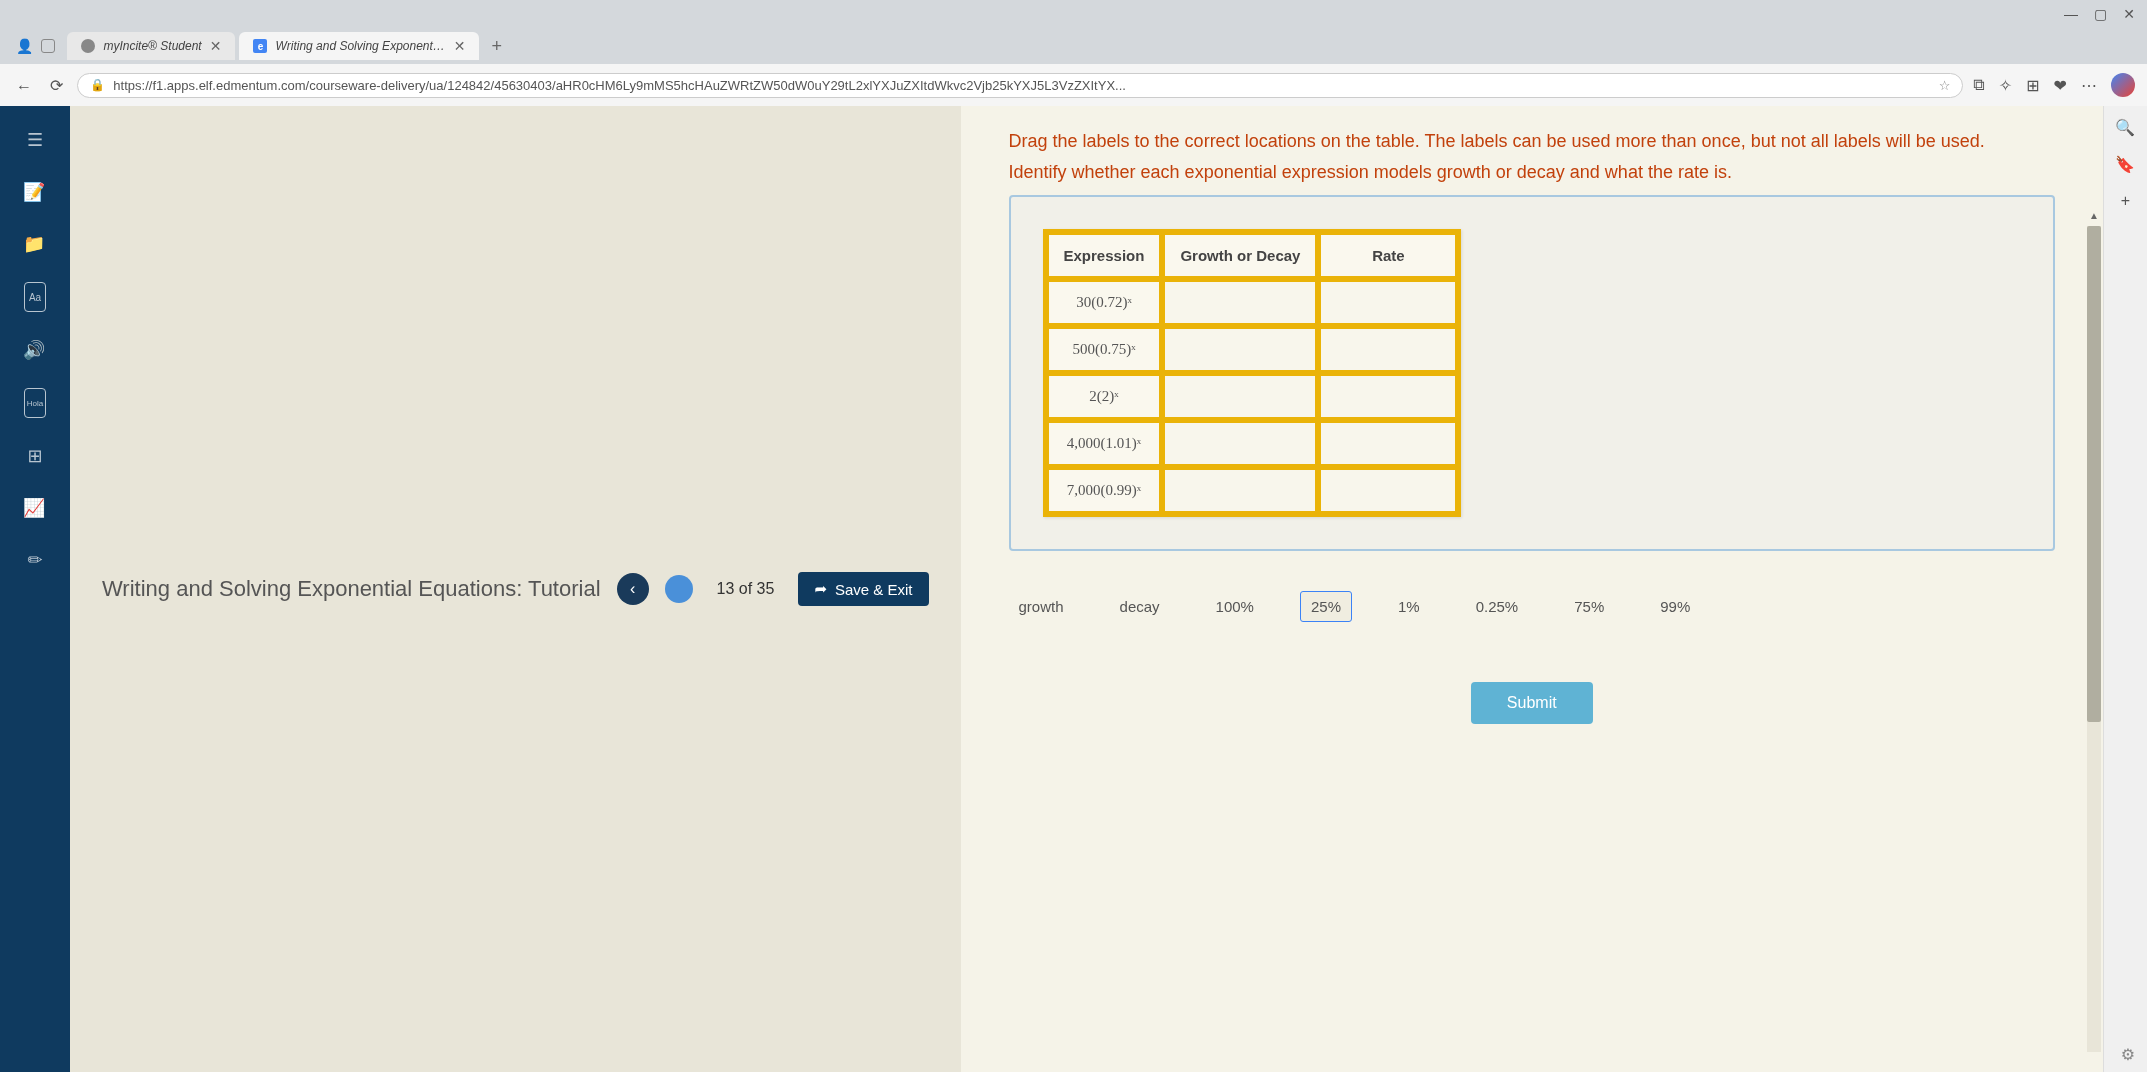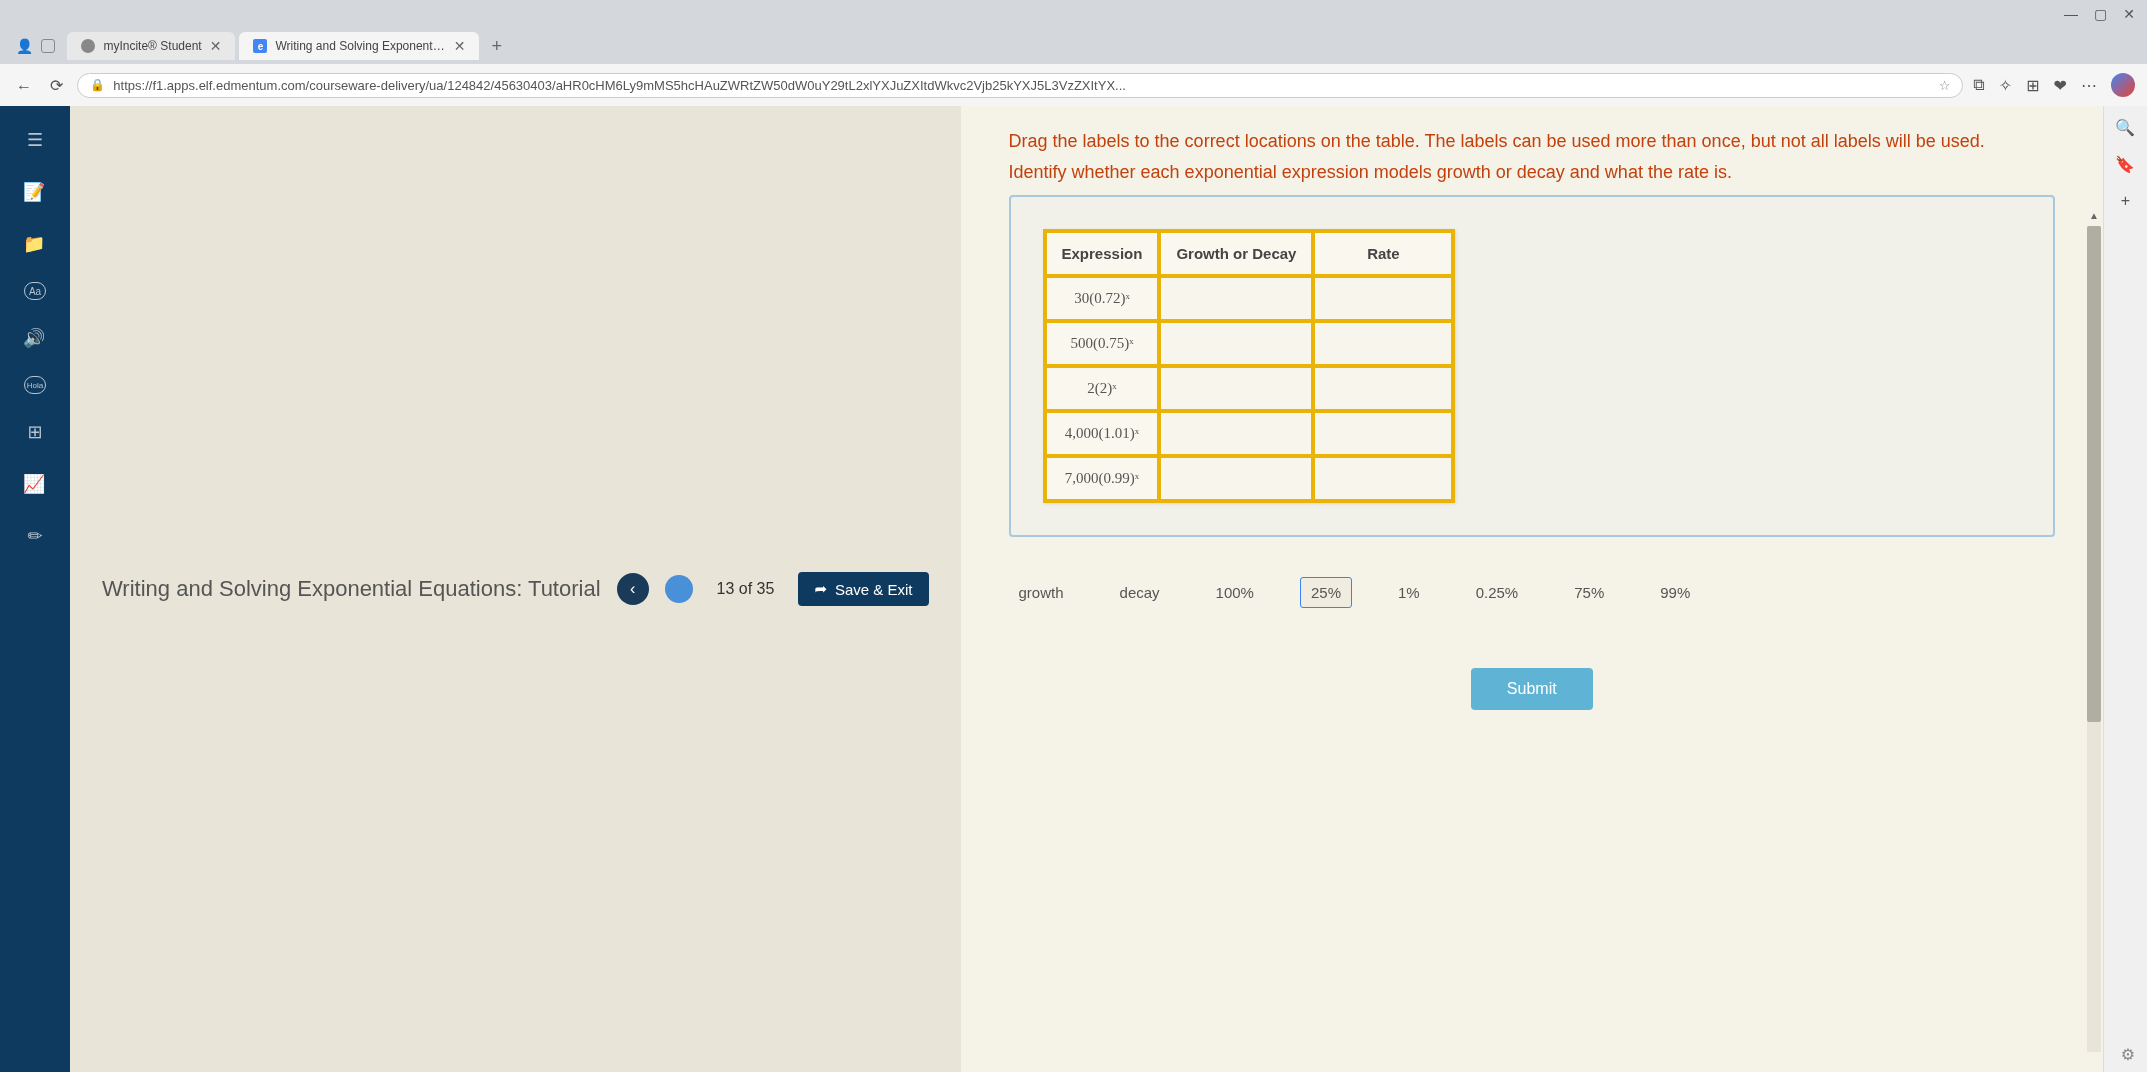--- a/index.html
+++ b/index.html
@@ -39,21 +39,21 @@
       background: #e8e8e8;
       border-radius: 6px 6px 0 0;
       font-size: 12px;
       color: #444;
       gap: 8px;
       max-width: 240px;
     }
     .tab.active { background: #f5f5f5; }
     .tab .favicon { width: 14px; height: 14px; background: #888; border-radius: 50%; flex-shrink: 0; }
     .tab .favicon.e { background: #4285f4; color: white; font-size: 10px; font-weight: bold; display: flex; align-items: center; justify-content: center; border-radius: 2px; }
-    .tab .tab-title { white-space: nowrap; overflow: hidden; text-overflow: ellipsis; }
+    .tab .tab-title { white-space: nowrap; overflow: hidden; text-overflow: ellipsis; font-style: italic; }
     .tab .close { color: #666; font-size: 14px; cursor: pointer; }
     .new-tab { color: #666; font-size: 18px; padding: 0 8px; cursor: pointer; }
     
     .address-bar {
       display: flex;
       align-items: center;
       background: #f5f5f5;
       padding: 6px 12px;
       gap: 10px;
       height: 42px;
@@ -98,21 +98,21 @@
     .sidebar-icon {
       width: 28px;
       height: 28px;
       color: #b8c5d0;
       display: flex;
       align-items: center;
       justify-content: center;
       cursor: pointer;
       font-size: 18px;
     }
-    .sidebar-icon.boxed { border: 1px solid #b8c5d0; border-radius: 9px; width: 22px; height: 18px; font-size: 10px; }
+    .sidebar-icon.boxed { border: 1px solid #b8c5d0; border-radius: 4px; width: 22px; height: 30px; font-size: 10px; }
     
     .main-content {
       flex: 1;
       display: flex;
       flex-direction: row;
       overflow: hidden;
     }
     
     .page-header {
       display: flex;
@@ -179,21 +179,21 @@
       margin-bottom: 40px;
       background: rgba(220,230,240,0.15);
     }
     
     .data-table {
       border-collapse: collapse;
       background: #faf8ee;
       box-shadow: 1px 1px 3px rgba(0,0,0,0.1);
     }
     .data-table th, .data-table td {
-      border: 4px solid #eab308;
+      border: 6px solid #eab308;
       padding: 12px 15px;
       text-align: center;
       font-size: 15px;
       color: #555;
     }
     .data-table th { font-weight: bold; color: #444; }
     .data-table td.expr { font-family: 'Times New Roman', serif; }
     .data-table td.drop { min-width: 140px; background: #f8f6ec; }
     
     .labels-row {

